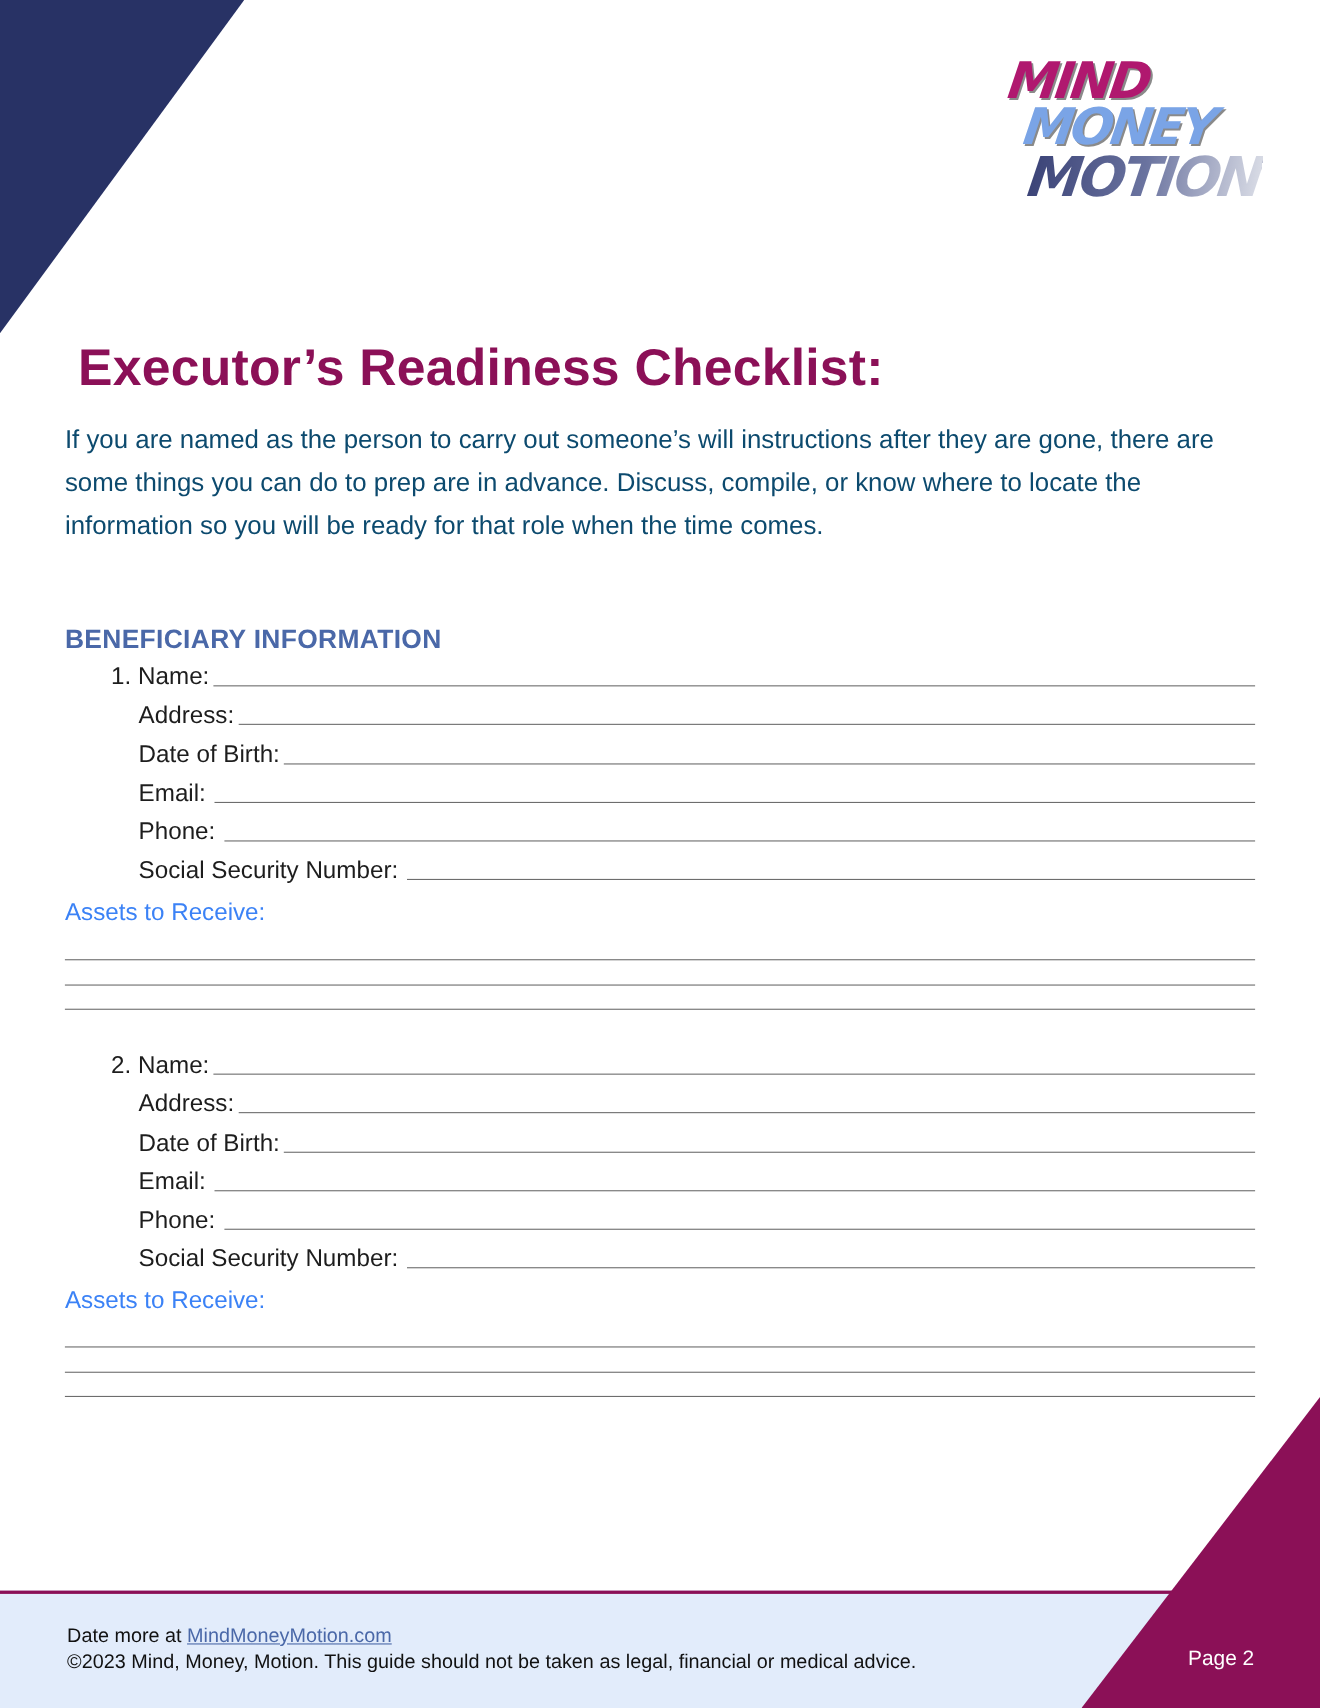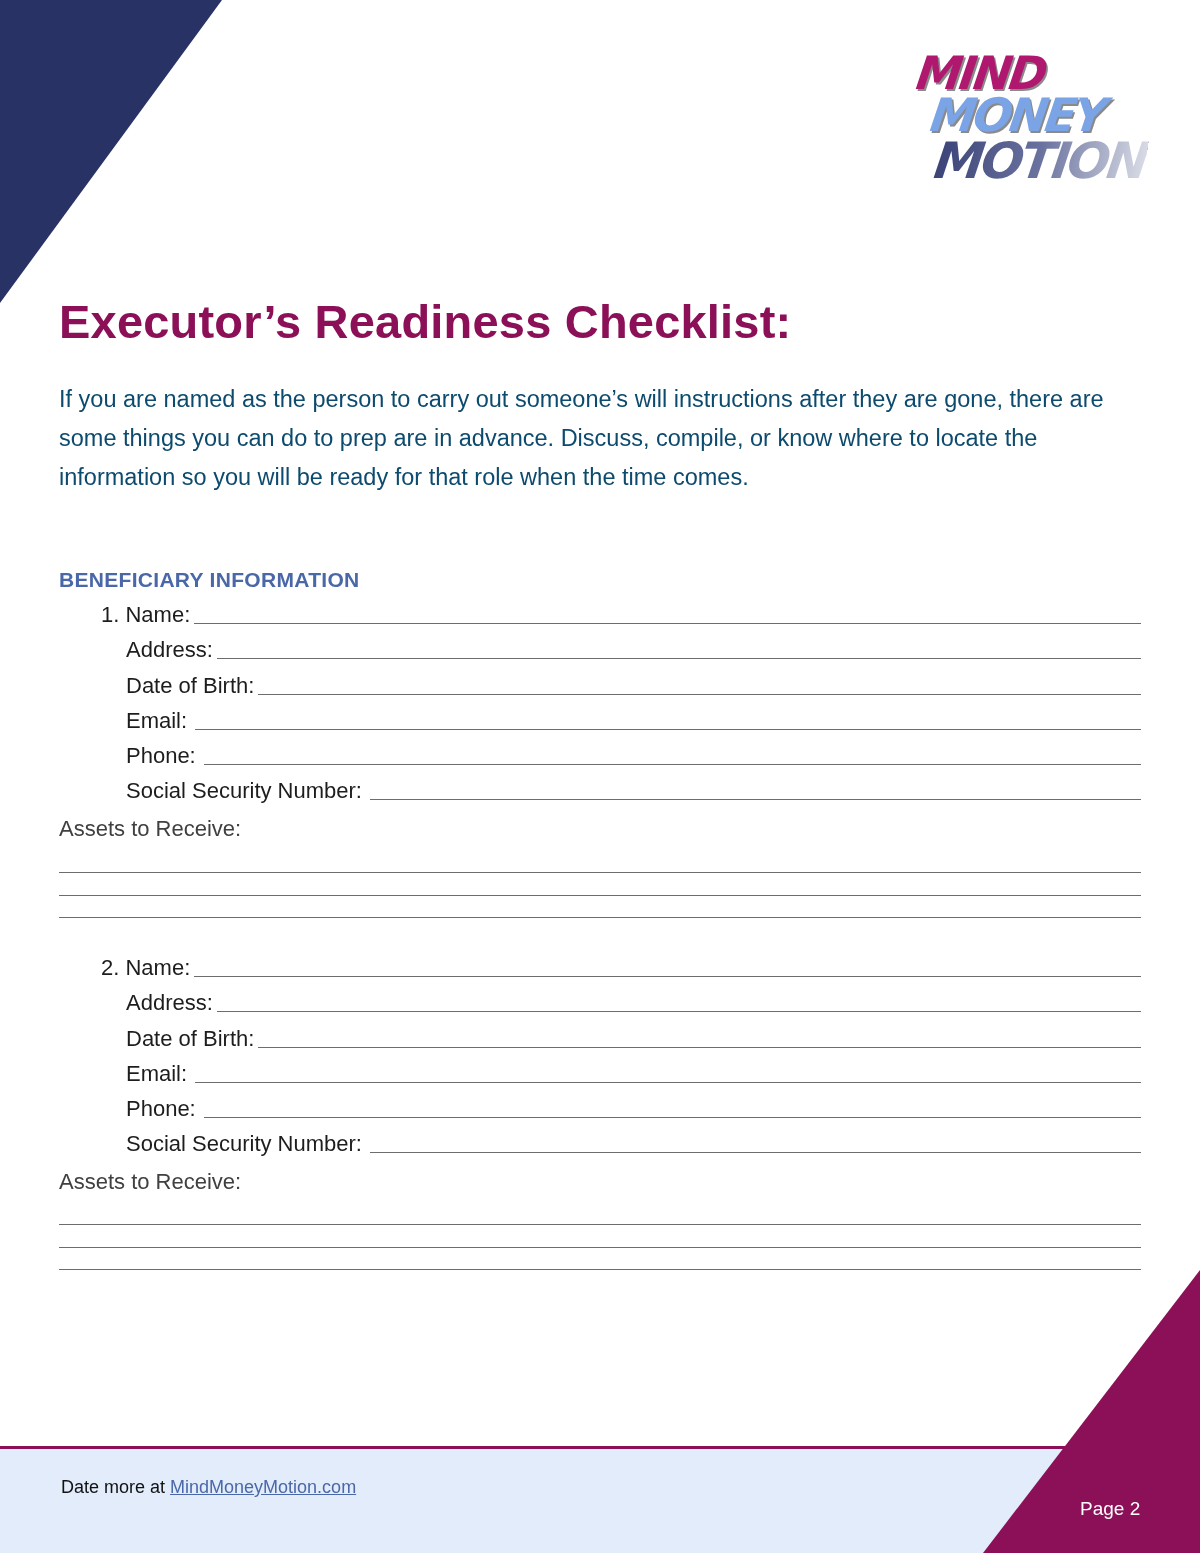--- a/index.html
+++ b/index.html
@@ -21,41 +21,41 @@
   }
   .logo .l1 { position: absolute; left: 12px; top: 0; font-size: 46px; color: #b0186f;
     text-shadow: 2px 2px 0 #8a8a8a; transform: skewX(-8deg); }
   .logo .l2 { position: absolute; left: 26px; top: 42px; font-size: 46px; color: #7aa4e6;
     text-shadow: 2px 2px 0 #8a8a8a; transform: skewX(-8deg); }
   .logo .l3 { position: absolute; left: 30px; top: 86px; font-size: 50px;
     background: linear-gradient(90deg, #3b4377 0%, #6a739f 50%, #d8dbe5 100%);
     -webkit-background-clip: text; background-clip: text; color: transparent;
     transform: skewX(-8deg); }
   .title {
-    position: absolute; left: 59px; top: 294px; margin: 0;
+    position: absolute; left: 59px; top: 294px; margin: 12px;
     font-size: 47px; font-weight: bold; color: #8b1057; letter-spacing: 0.2px;
   }
   .intro {
     position: absolute; left: 59px; top: 380px; width: 1100px; margin: 0;
     font-size: 23.5px; line-height: 39px; color: #0c4a6e;
   }
   .section-heading {
     position: absolute; left: 59px; top: 568px; margin: 0;
-    font-size: 21px; color: #4a68a8; letter-spacing: 0.3px; text-align: center;
+    font-size: 24px; color: #4a68a8; letter-spacing: 0.3px; text-align: center;
   }
   .form-block { position: absolute; left: 59px; width: 1082px; }
   .field {
     position: absolute; display: flex; align-items: flex-end; height: 30px;
     font-size: 22px; color: #1d1d1d;
   }
   .field .label { white-space: pre; padding-bottom: 2px; }
   .field .line {
     flex: 1; border-bottom: 1.5px solid #6d6d6d; height: 1px; margin-left: 4px; margin-bottom: 6px;
   }
-  .assets-label { position: absolute; left: 0; font-size: 22px; color: #404040; }
+  .assets-label { position: absolute; left: 0; font-size: 22px; color: #3b82f6; }
   .blank-line {
     position: absolute; left: 0; width: 1082px; border-bottom: 1.5px solid #6d6d6d; height: 0;
   }
   .footer {
     position: absolute; left: 0; top: 1446px; width: 1200px; height: 107px;
     background: #e2ecfb; border-top: 3px solid #8b1057;
   }
   .footer-text {
     position: absolute; left: 61px; top: 1476px; font-size: 18px; line-height: 23px; color: #111;
   }
@@ -151,17 +151,18 @@
   <div class="blank-line" style="top:294px;"></div>
   <div class="blank-line" style="top:316px;"></div>
 </div>
 
 <div class="footer"></div>
 
 <div class="footer-text">
   <div>
     <span>Date more at </span><a>MindMoneyMotion.com</a>
   </div>
+  <div>©2023 Mind, Money, Motion.  This guide should not be taken as legal, financial or medical advice.</div>
 </div>
 
 <div class="corner-br"></div>
 
 <div class="page-num">Page 2</div>
 
 </body></html>

